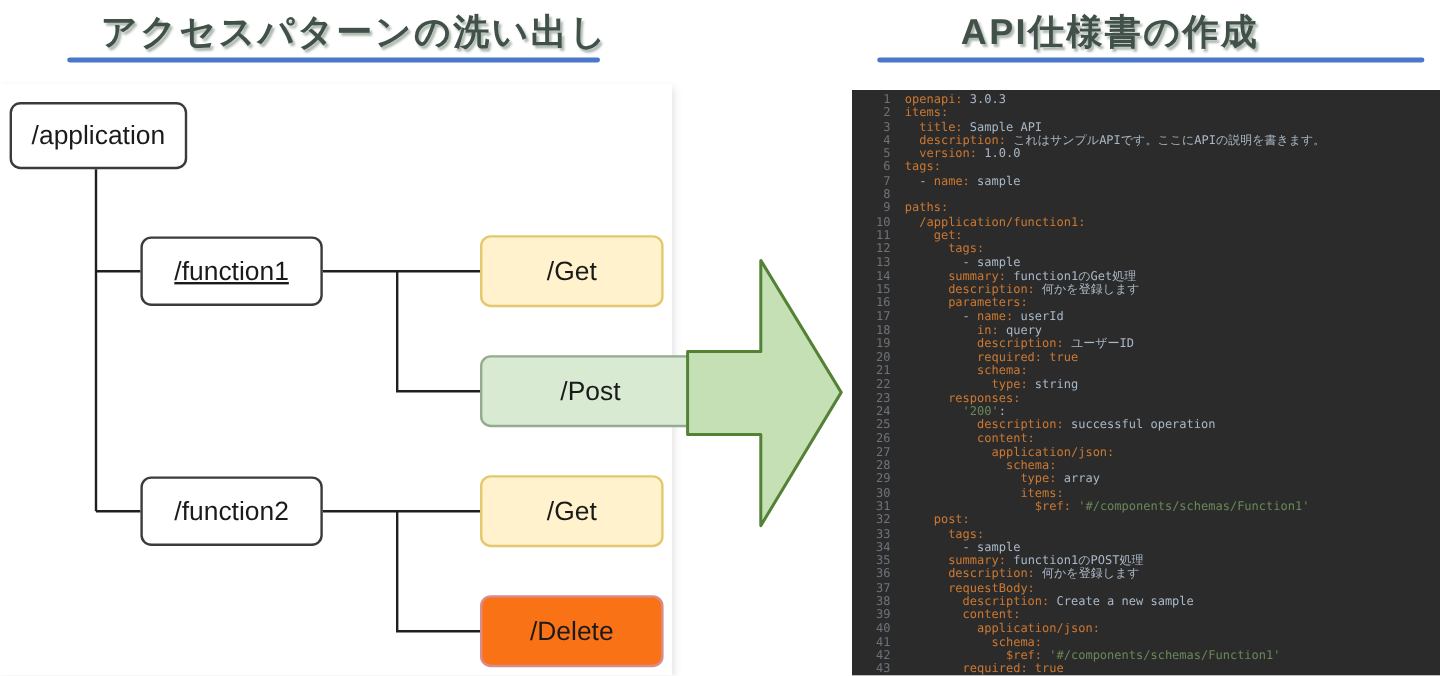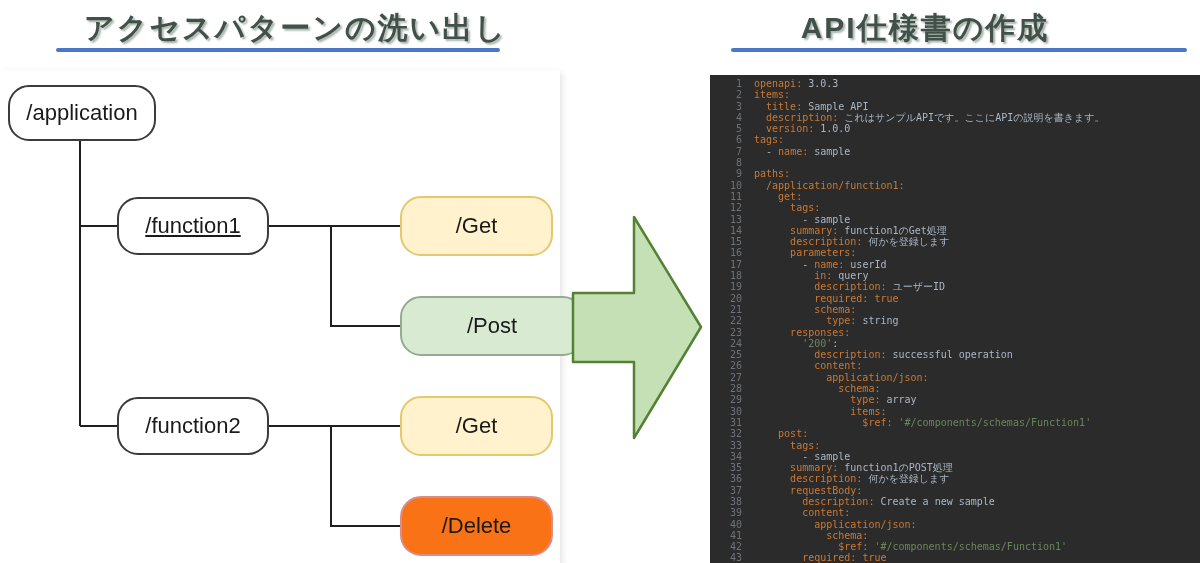--- a/index.html
+++ b/index.html
@@ -23,21 +23,21 @@
   .right-underline { left: 731px; top: 48px; width: 456px; }
 
   
   .diagram {
     position: absolute; left: 0; top: 70px; width: 560px; height: 493px;
     background: #ffffff; box-shadow: 2px 3px 7px rgba(0,0,0,0.12);
   }
   .connectors { position: absolute; left: 0; top: 0; width: 560px; height: 493px; }
   .node {
     position: absolute; display: flex; align-items: center; justify-content: center;
-    font-size: 22px; color: #1a1a1a; border-radius: 21px; border: 2px solid #3b3b3b;
+    font-size: 22px; color: #1a1a1a; border-radius: 9px; border: 2px solid #3b3b3b;
     background: #ffffff;
   }
   .node-app   { left: 8px;   top: 15px;  width: 148px; height: 56px; }
   .node-fn1   { left: 117px; top: 127px; width: 152px; height: 58px; text-decoration: underline; }
   .node-fn2   { left: 117px; top: 327px; width: 152px; height: 58px; }
   .node-get1  { left: 400px; top: 126px; width: 153px; height: 60px; background: #fff2cc; border-color: #e3c86e; }
   .node-post  { left: 400px; top: 226px; width: 184px; height: 60px; background: #d9ead3; border-color: #93ab8e; }
   .node-get2  { left: 400px; top: 326px; width: 153px; height: 60px; background: #fff2cc; border-color: #e3c86e; }
   .node-del   { left: 400px; top: 426px; width: 153px; height: 60px; background: #f97316; border-color: #d98c8c; }
 

